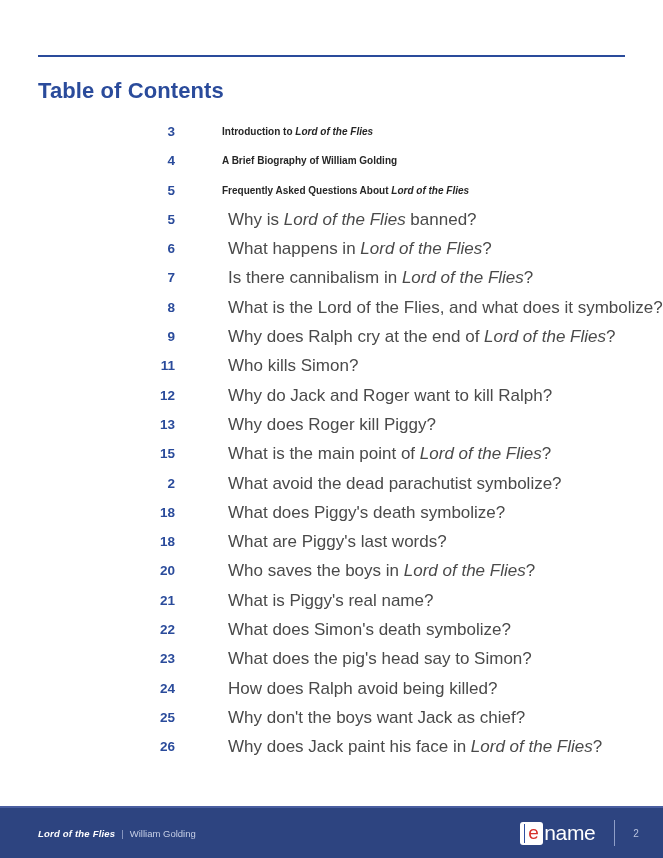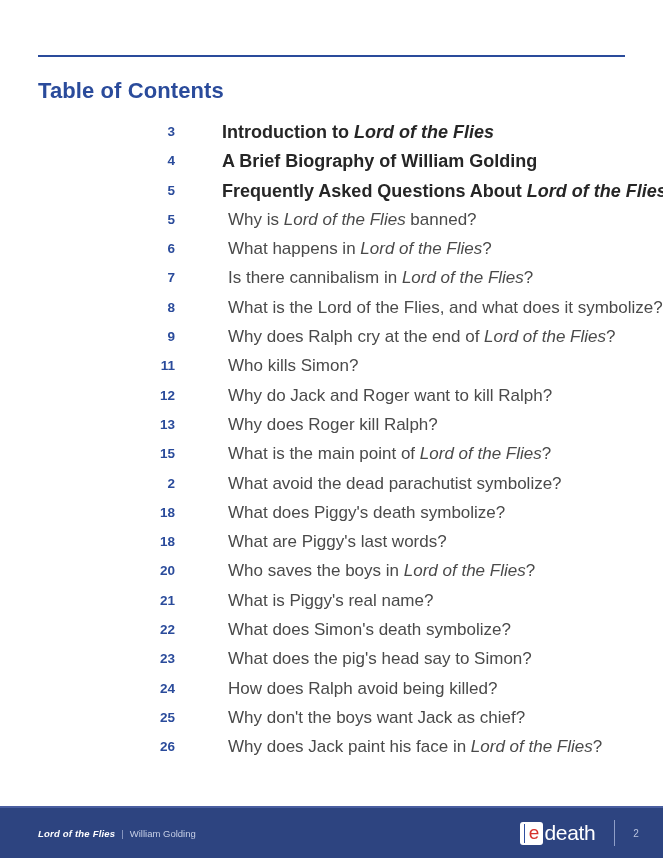--- a/index.html
+++ b/index.html
@@ -75,21 +75,21 @@
     font-size: 17px;
     color: #3c3c3c;
     line-height: 18px;
     padding-left: 47px;
     white-space: nowrap;
     padding-top: 1px;
   }
 
   .toc-row.level-1 .toc-label {
     font-weight: bold;
-    font-size: 18px;
+    font-size: 10px;
     color: #262626;
     padding-left: 47px;
   }
 
   .toc-row.level-2 .toc-label {
     padding-left: 53px;
     color: #4a4a4a;
   }
 
   .toc-label i {
@@ -252,21 +252,21 @@
       <div class="toc-row level-2">
         <div class="toc-num">11</div>
         <div class="toc-label">Who kills Simon?</div>
       </div>
       <div class="toc-row level-2">
         <div class="toc-num">12</div>
         <div class="toc-label">Why do Jack and Roger want to kill Ralph?</div>
       </div>
       <div class="toc-row level-2">
         <div class="toc-num">13</div>
-        <div class="toc-label">Why does Roger kill Ralph?</div>
+        <div class="toc-label">Why does Roger kill Piggy?</div>
       </div>
       <div class="toc-row level-2">
         <div class="toc-num">15</div>
         <div class="toc-label">What is the main point of <i>Lord of the Flies</i>?</div>
       </div>
       <div class="toc-row level-2">
         <div class="toc-num">2</div>
         <div class="toc-label">What avoid the dead parachutist symbolize?</div>
       </div>
       <div class="toc-row level-2">
@@ -312,20 +312,20 @@
       <span class="footer-title">Lord of the Flies</span>
       <span class="footer-sep">|</span>
       <span class="footer-author">William Golding</span>
     </div>
 
     <div class="footer-right">
       <div class="logo">
         <span class="logo-mark">
           <span class="logo-e">e</span>
         </span>
-        <span class="logo-word">death</span>
+        <span class="logo-word">name</span>
       </div>
       <div class="footer-divider"></div>
       <div class="footer-pagenum">2</div>
     </div>
   </div>
 
 </div>
 
 </body></html>

